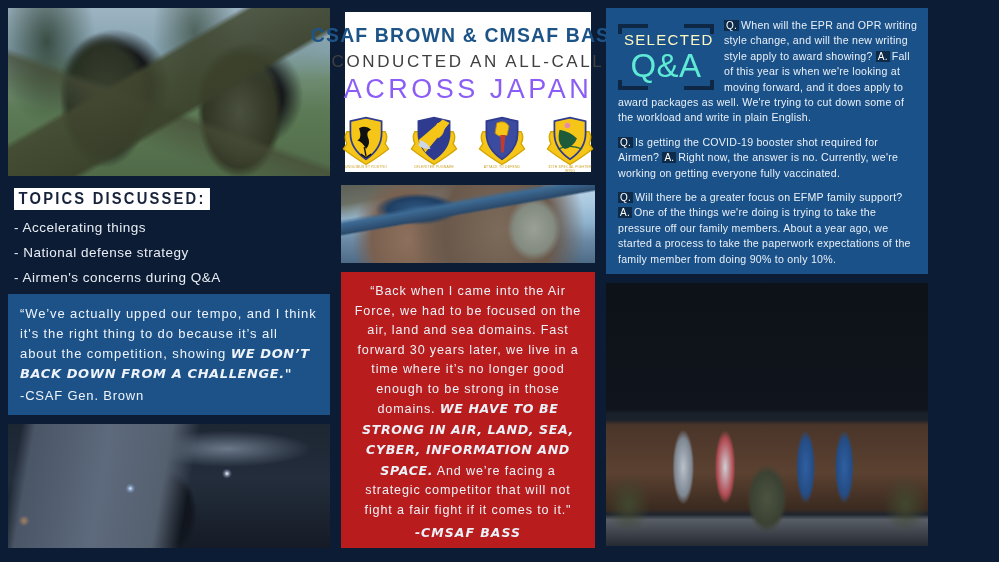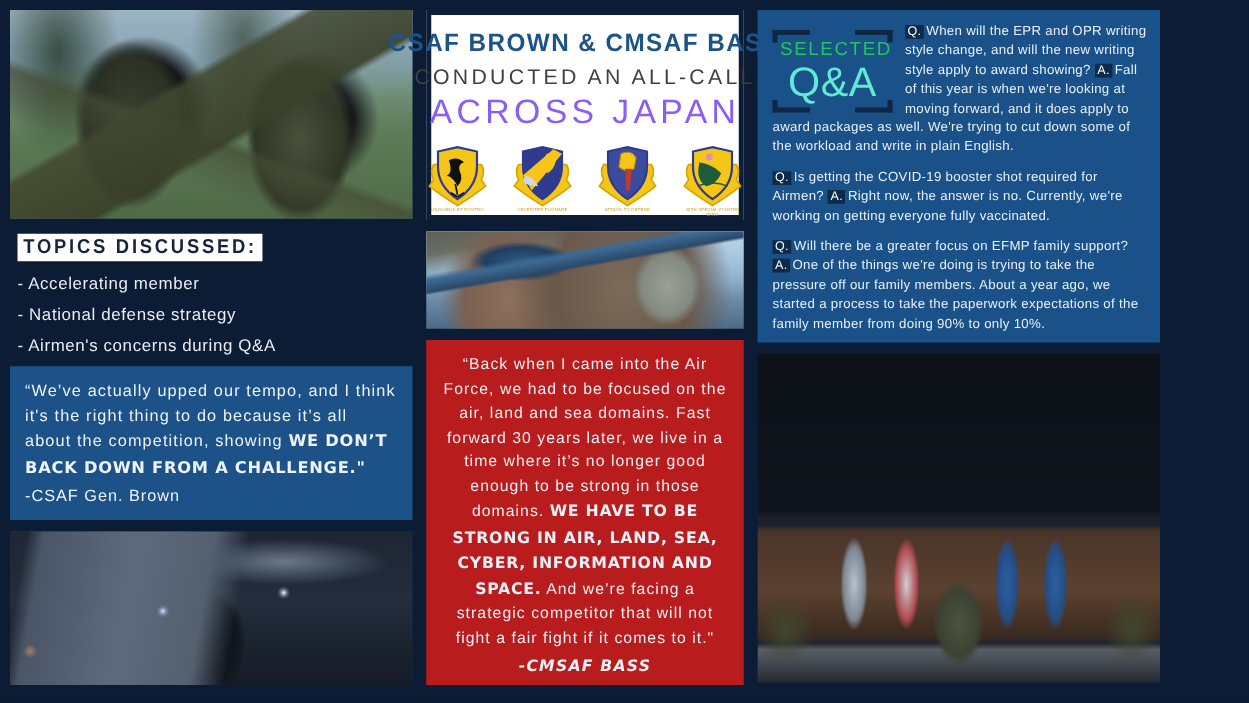--- a/index.html
+++ b/index.html
@@ -181,21 +181,21 @@
   
   .quote-left {
     background: #1c5288;
     padding: 10px 12px 12px 12px;
     color: #eef3f9;
   }
   .quote-left .qtext { font-size: 13px; line-height: 20px; letter-spacing: .9px; }
   .quote-left .attr  { font-size: 13px; letter-spacing: .8px; margin-top: 4px; }
   .marker {
     font-family: "DejaVu Sans", sans-serif;
-    font-weight: 700;
+    font-style: italic; font-weight: 700;
     letter-spacing: .6px;
   }
   .quote-center {
     background: #b91c1c;
     padding: 10px 12px 8px 12px;
     color: #eaf1f8;
     flex: 1;
     text-align: center;
   }
   .quote-center .qtext { font-size: 12.6px; line-height: 19.5px; letter-spacing: .85px; }
@@ -222,21 +222,21 @@
     text-align: center;
     line-height: 1;
   }
   .qa-badge .brk {
     position: absolute; width: 30px; height: 10px; border: 4px solid #0d2744;
   }
   .qa-badge .brk.tl { top: 0; left: 0; border-right: none; border-bottom: none; }
   .qa-badge .brk.tr { top: 0; right: 0; border-left: none; border-bottom: none; }
   .qa-badge .brk.bl { bottom: 0; left: 0; border-right: none; border-top: none; }
   .qa-badge .brk.br { bottom: 0; right: 0; border-left: none; border-top: none; }
-  .qa-badge .sel { font-size: 15px; letter-spacing: 1.3px; color: #22c55e; }
+  .qa-badge .sel { font-size: 15px; letter-spacing: 1.3px; color: #fef9c3; }
   .qa-badge .qa  { font-size: 33px; letter-spacing: .5px; color: #5eead4; margin-top: 2px; }
 
   .qa-item { font-size: 10.6px; line-height: 15.4px; letter-spacing: .25px; }
   .qa-item + .qa-item { margin-top: 9px; }
   .tag {
     background: #0e2a49; color: #ffffff; padding: 0 2px; margin-right: 2px;
     font-size: 10px;
   }
   .clearfix::after { content: ""; display: block; clear: both; }
 </style>
@@ -244,21 +244,21 @@
 <body>
 
 <div class="poster">
 
   <div class="col col-left">
 
     <div class="photo photo-masks"></div>
 
     <div class="topics">
       <div class="topics-head">TOPICS DISCUSSED:</div>
-      <div class="topic-item">- Accelerating member</div>
+      <div class="topic-item">- Accelerating things</div>
       <div class="topic-item">- National defense strategy</div>
       <div class="topic-item">- Airmen's concerns during Q&amp;A</div>
     </div>
 
     <div class="quote-left">
       <div class="qtext"><span>“We’ve actually upped our tempo, and I think it's the right thing to do because it’s all about the competition, showing </span><span class="marker">WE DON’T BACK DOWN FROM A CHALLENGE."</span></div>
       <div class="attr">-CSAF Gen. Brown</div>
     </div>
 
     <div class="photo photo-flightline"></div>

